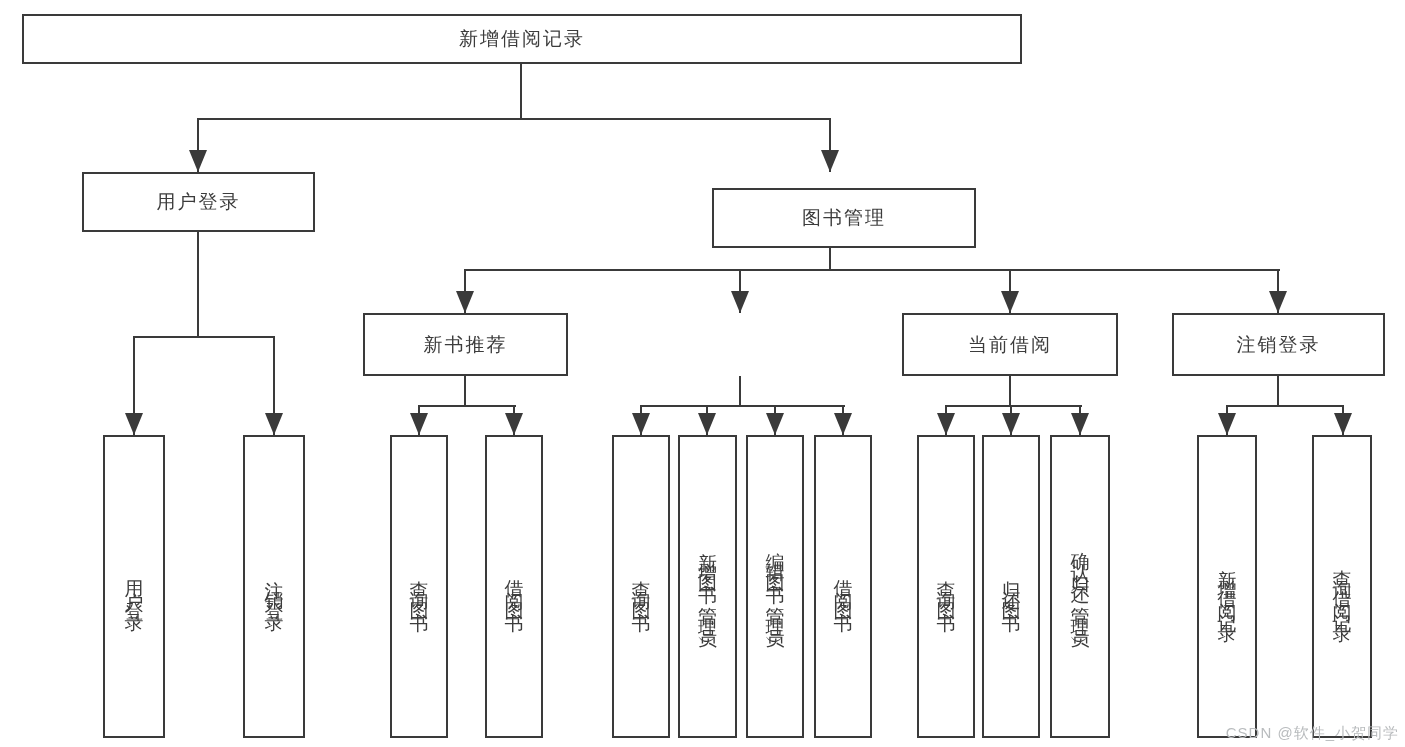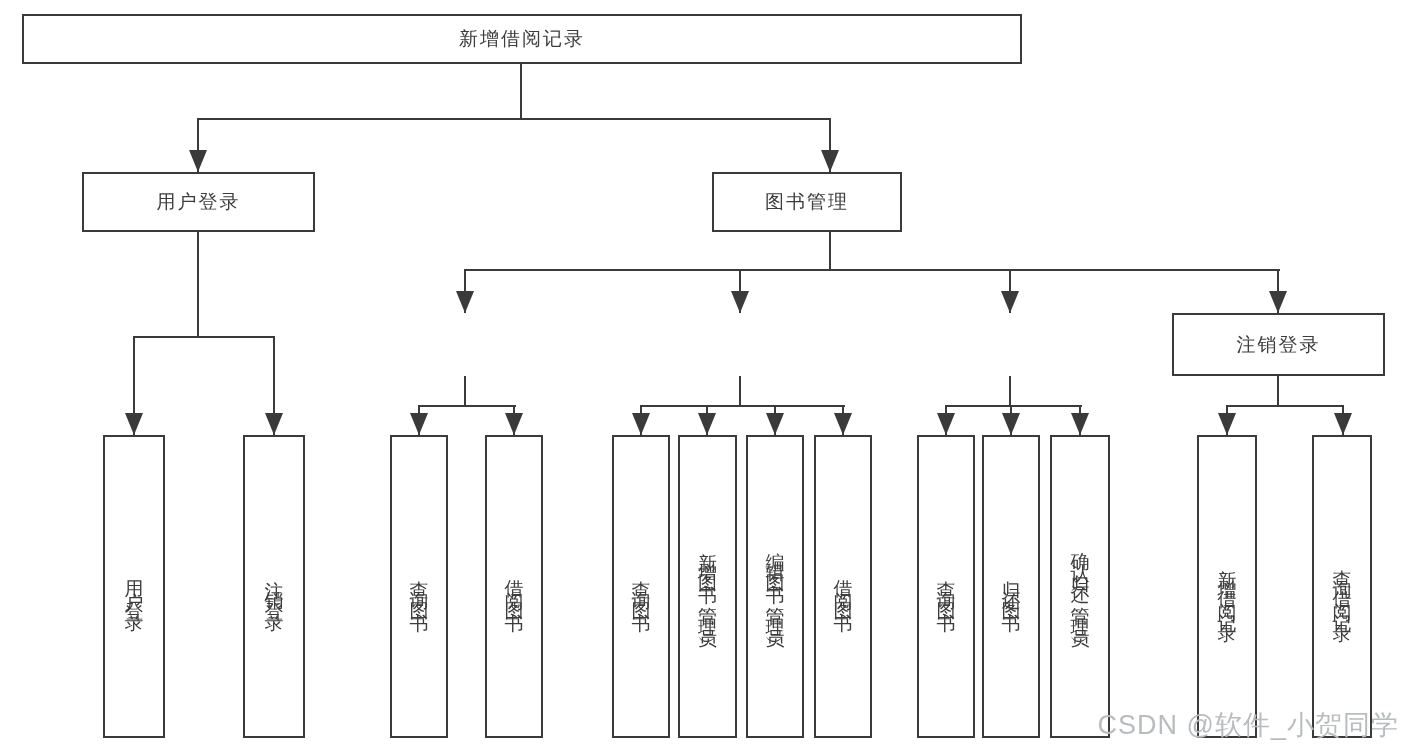--- a/index.html
+++ b/index.html
@@ -49,21 +49,21 @@
     border-left: 9px solid transparent;
     border-right: 9px solid transparent;
     border-top: 22px solid #3a3a3a;
     z-index: 1;
   }
   #watermark {
     position: absolute;
     right: 6px;
     bottom: 4px;
     color: #b9bcbe;
-    font-size: 27px;
+    font-size: 15px;
     letter-spacing: 1px;
     z-index: 3;
     white-space: nowrap;
   }
 </style>
 </head>
 <body>
 
 <div id="canvas">
 
@@ -74,21 +74,21 @@
   <div class="line" style="left:520px;top:64px;width:2px;height:56px"></div>
   <div class="line" style="left:197px;top:118px;width:634px;height:2px"></div>
   <div class="line" style="left:197px;top:118px;width:2px;height:54px"></div>
   <div class="arrow" style="left:189px;top:150px"></div>
   <div class="line" style="left:829px;top:118px;width:2px;height:54px"></div>
   <div class="arrow" style="left:821px;top:150px"></div>
 
   <div class="box" style="left:82px;top:172px;width:233px;height:60px">
     <span class="lbl">用户登录</span>
   </div>
-  <div class="box" style="left:712px;top:172px;width:190px;height:60px">
+  <div class="box" style="left:712px;top:188px;width:264px;height:60px">
     <span class="lbl">图书管理</span>
   </div>
 
   <div class="line" style="left:197px;top:232px;width:2px;height:106px"></div>
   <div class="line" style="left:133px;top:336px;width:142px;height:2px"></div>
   <div class="line" style="left:133px;top:336px;width:2px;height:99px"></div>
   <div class="arrow" style="left:125px;top:413px"></div>
   <div class="line" style="left:273px;top:336px;width:2px;height:99px"></div>
   <div class="arrow" style="left:265px;top:413px"></div>
 
@@ -96,20 +96,26 @@
   <div class="line" style="left:464px;top:269px;width:816px;height:2px"></div>
   <div class="line" style="left:464px;top:269px;width:2px;height:44px"></div>
   <div class="arrow" style="left:456px;top:291px"></div>
   <div class="line" style="left:739px;top:269px;width:2px;height:44px"></div>
   <div class="arrow" style="left:731px;top:291px"></div>
   <div class="line" style="left:1009px;top:269px;width:2px;height:44px"></div>
   <div class="arrow" style="left:1001px;top:291px"></div>
   <div class="line" style="left:1277px;top:269px;width:2px;height:44px"></div>
   <div class="arrow" style="left:1269px;top:291px"></div>
 
+  <div class="box" style="left:363px;top:313px;width:205px;height:63px">
+    <span class="lbl">新书推荐</span>
+  </div>
+  <div class="box" style="left:902px;top:313px;width:216px;height:63px">
+    <span class="lbl">当前借阅</span>
+  </div>
   <div class="box" style="left:1172px;top:313px;width:213px;height:63px">
     <span class="lbl">注销登录</span>
   </div>
 
   <div class="line" style="left:464px;top:376px;width:2px;height:31px"></div>
   <div class="line" style="left:418px;top:405px;width:98px;height:2px"></div>
   <div class="line" style="left:418px;top:405px;width:2px;height:30px"></div>
   <div class="arrow" style="left:410px;top:413px"></div>
   <div class="line" style="left:513px;top:405px;width:2px;height:30px"></div>
   <div class="arrow" style="left:505px;top:413px"></div>

